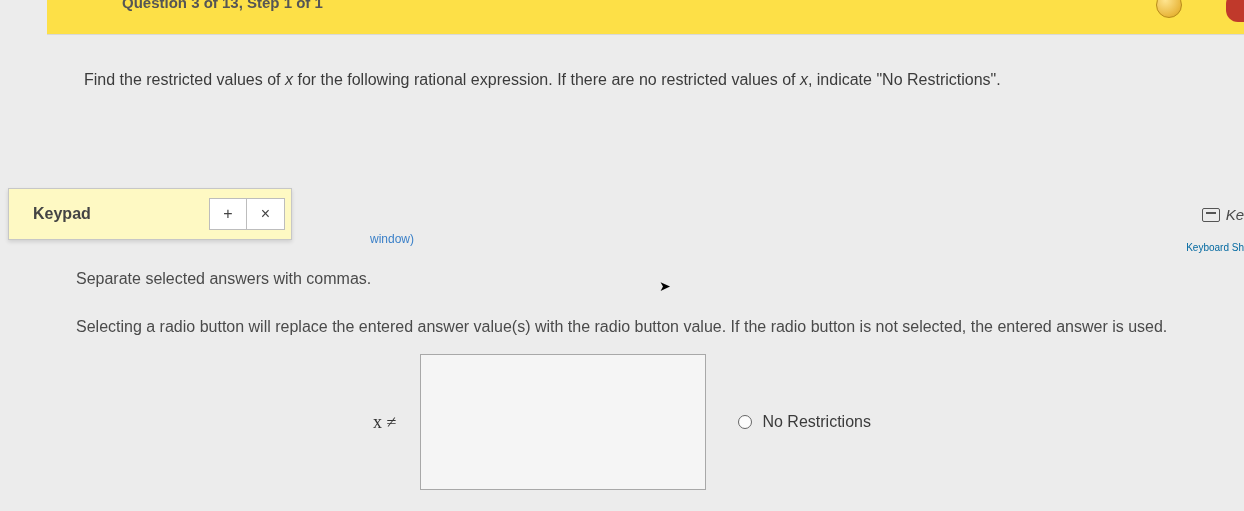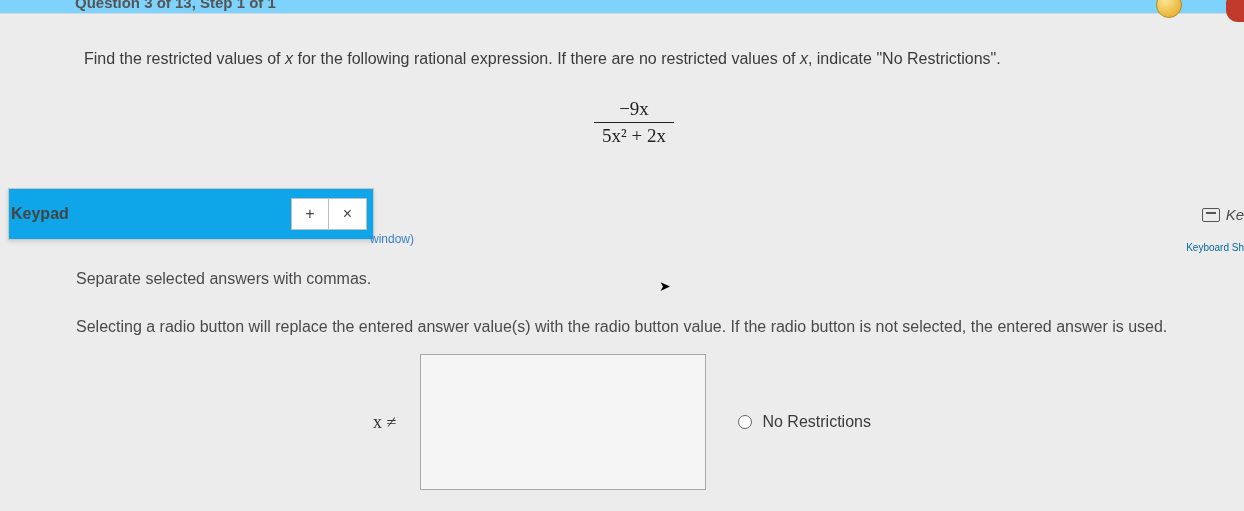--- a/index.html
+++ b/index.html
@@ -11,23 +11,24 @@
       font-family: "Segoe UI", Arial, sans-serif;
       background: #ececec;
       color: #333;
       width: 1244px;
       height: 511px;
       overflow: hidden;
       position: relative;
     }
     .top-bar {
       position: relative;
-      height: 14px;
+      height: 35px;
       border-bottom: 1px solid #d8d8d8;
-      background: #7dd3fc;
+      background: #fde047;
+      margin-left: 47px;
     }
     .step-label {
       position: absolute;
       left: 75px;
       top: -6px;
       font-weight: 700;
       color: #555;
       font-size: 15px;
     }
     .correct-cell {
@@ -101,29 +102,29 @@
     }
     .frac-den {
       display: block;
       border-top: 1.5px solid #222;
       padding: 2px 8px 0 8px;
     }
     .keypad-floater {
       position: absolute;
       left: 8px;
       top: 188px;
-      width: 366px;
+      width: 284px;
       height: 52px;
-      background: #0ea5e9;
+      background: #fef9c3;
       border: 1px solid #c7c7c7;
       box-shadow: 0 2px 4px rgba(0,0,0,0.12);
       display: flex;
       align-items: center;
       justify-content: space-between;
-      padding: 0 6px 0 2px;
+      padding: 0 6px 0 24px;
     }
     .keypad-title {
       font-weight: 700;
       color: #444;
       font-size: 16px;
     }
     .keypad-btns {
       display: flex;
     }
     .keypad-btn {
@@ -244,26 +245,20 @@
     
   </div>
   <div class="coin"></div>
   <div class="red-edge"></div>
 </div>
 
 <div class="question-panel">
   <div class="prompt-text">
     <span>Find the restricted values of </span><span class="xvar">x</span><span> for the following rational expression. If there are no restricted values of </span><span class="xvar">x</span><span>, indicate "No Restrictions".</span>
   </div>
-  <div class="fraction-wrap">
-    <span class="fraction">
-      <span class="frac-num">−9x</span>
-      <span class="frac-den">5x² + 2x</span>
-    </span>
-  </div>
 </div>
 
 <div class="keypad-floater">
   <div class="keypad-title">Keypad</div>
   <div class="keypad-btns">
     <div class="keypad-btn">+</div>
     <div class="keypad-btn">×</div>
   </div>
 </div>
 <div class="window-text"> window)</div>

